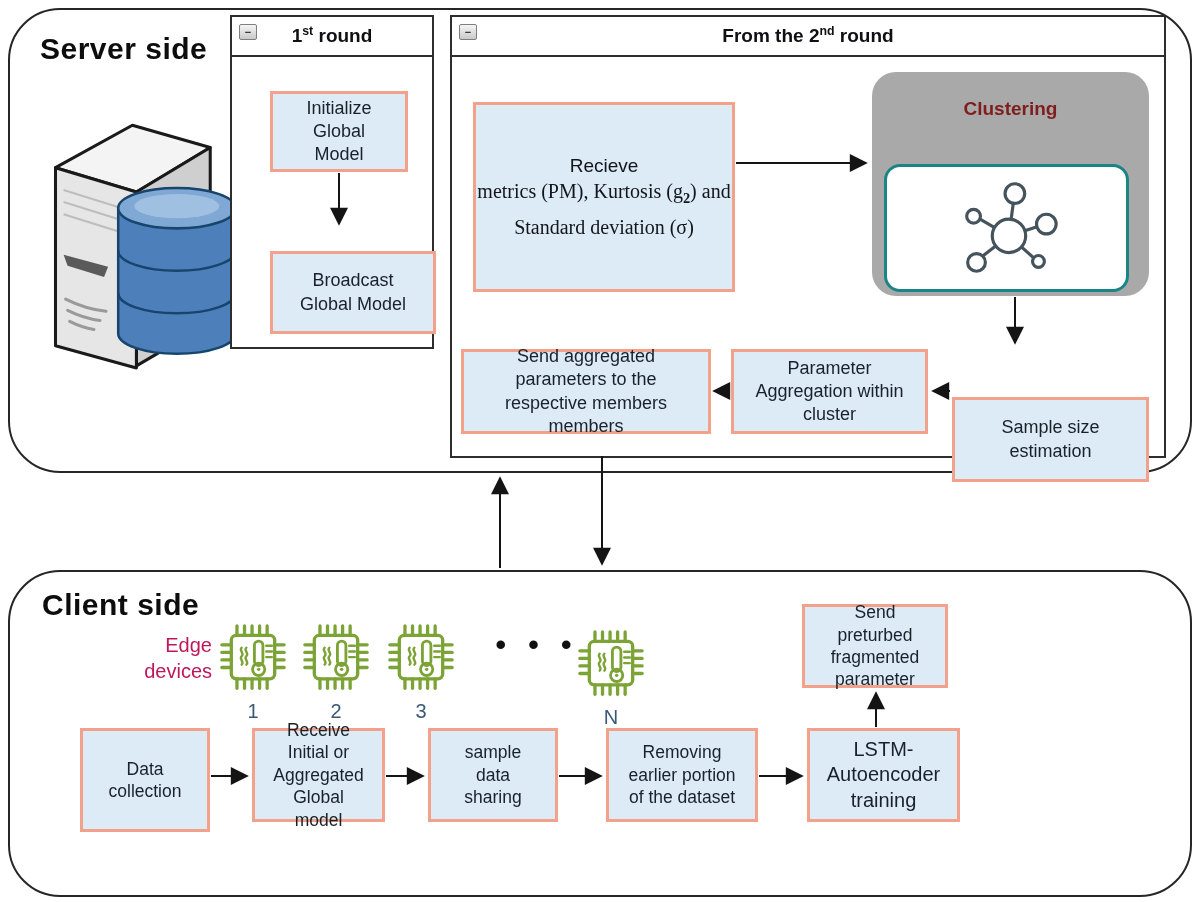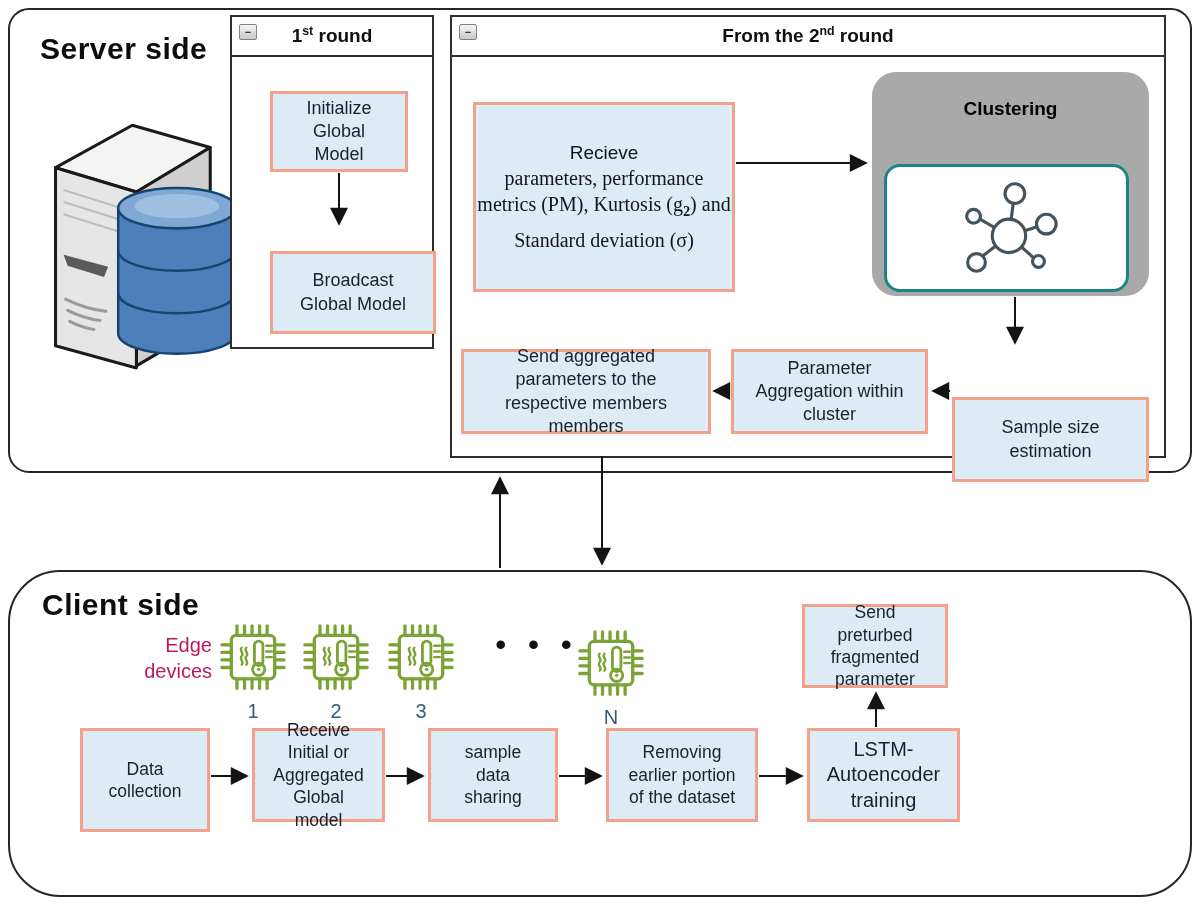--- a/index.html
+++ b/index.html
@@ -39,21 +39,21 @@
     text-align:center;font-size:19px;line-height:1.3;color:#14141c;
   }
   .serif{font-family:"Liberation Serif","DejaVu Serif",serif;font-size:20px;}
   .serif sub{font-size:0.72em;font-weight:bold;vertical-align:sub;}
   .gap-top{margin-top:6px;}
   .clustering{
     position:absolute;background:#a9a9a9;border-radius:24px;
   }
   .clustering-label{
     position:absolute;top:26px;left:0;width:100%;text-align:center;
-    font-size:19px;font-weight:bold;color:#000000;
+    font-size:19px;font-weight:bold;color:#7f1d1d;
   }
   .clustering-inner{
     position:absolute;background:#ffffff;border:3px solid #1b8585;border-radius:16px;
     display:flex;align-items:center;justify-content:center;box-sizing:border-box;
   }
   .edge-label{
     position:absolute;text-align:right;font-size:20px;line-height:1.3;color:#be185d;
   }
   .device{position:absolute;width:66px;height:74px;}
   .device-num{
@@ -62,21 +62,21 @@
   .ellipsis{
     position:absolute;font-size:30px;font-weight:bold;color:#111;letter-spacing:7px;
   }
   .overlay{position:absolute;left:0;top:0;z-index:10;pointer-events:none;}
 </style>
 </head>
 <body>
 
 <div class="canvas">
 
-  <div class="container" style="left:8px;top:8px;width:1180px;height:461px;border-radius:21px;">
+  <div class="container" style="left:8px;top:8px;width:1180px;height:461px;">
 
     <div class="section-title" style="left:30px;top:22px;">Server side</div>
 
     <svg class="device" style="left:32px;top:95px;width:205px;height:268px;" viewBox="0 0 200 265">
       <polygon points="12,62 88,20 165,42 92,86" fill="#f4f4f4" stroke="#1a1a1a" stroke-width="3" stroke-linejoin="round"></polygon>
       <polygon points="92,86 165,42 165,215 92,258" fill="#cfcfcf" stroke="#1a1a1a" stroke-width="3" stroke-linejoin="round"></polygon>
       <polygon points="12,62 12,238 92,260 92,86" fill="#e6e6e6" stroke="#1a1a1a" stroke-width="3" stroke-linejoin="round"></polygon>
       <line x1="20" y1="84" x2="84" y2="104" stroke="#bdbdbd" stroke-width="2"></line>
       <line x1="20" y1="96" x2="84" y2="116" stroke="#bdbdbd" stroke-width="2"></line>
       <line x1="20" y1="108" x2="84" y2="128" stroke="#bdbdbd" stroke-width="2"></line>
@@ -101,21 +101,20 @@
     </div>
 
     <div class="panel" style="left:440px;top:5px;width:712px;height:439px;">
       <div class="panel-header">
         <span class="collapse-btn">−</span>
         <span class="panel-title"><span>From the 2</span><sup>nd</sup><span> round</span></span>
       </div>
 
       <div class="receive-box" style="left:21px;top:55px;width:262px;height:190px;margin-top:30px;">
         <div>Recieve</div>
-        <div class="serif">parameters, performance</div>
         <div class="serif"><span>metrics (PM), Kurtosis (g</span><sub>2</sub><span>) and</span></div>
         <div class="serif gap-top">Standard deviation (σ)</div>
       </div>
 
       <div class="clustering" style="left:420px;top:55px;width:277px;height:224px;">
         <div class="clustering-label">Clustering</div>
         <div class="clustering-inner" style="left:12px;top:92px;width:245px;height:128px;">
           <svg width="118" height="100" viewBox="0 0 120 100">
             <g stroke="#44535c" stroke-width="3.2" fill="none">
               <line x1="62" y1="58" x2="67" y2="20"></line>

